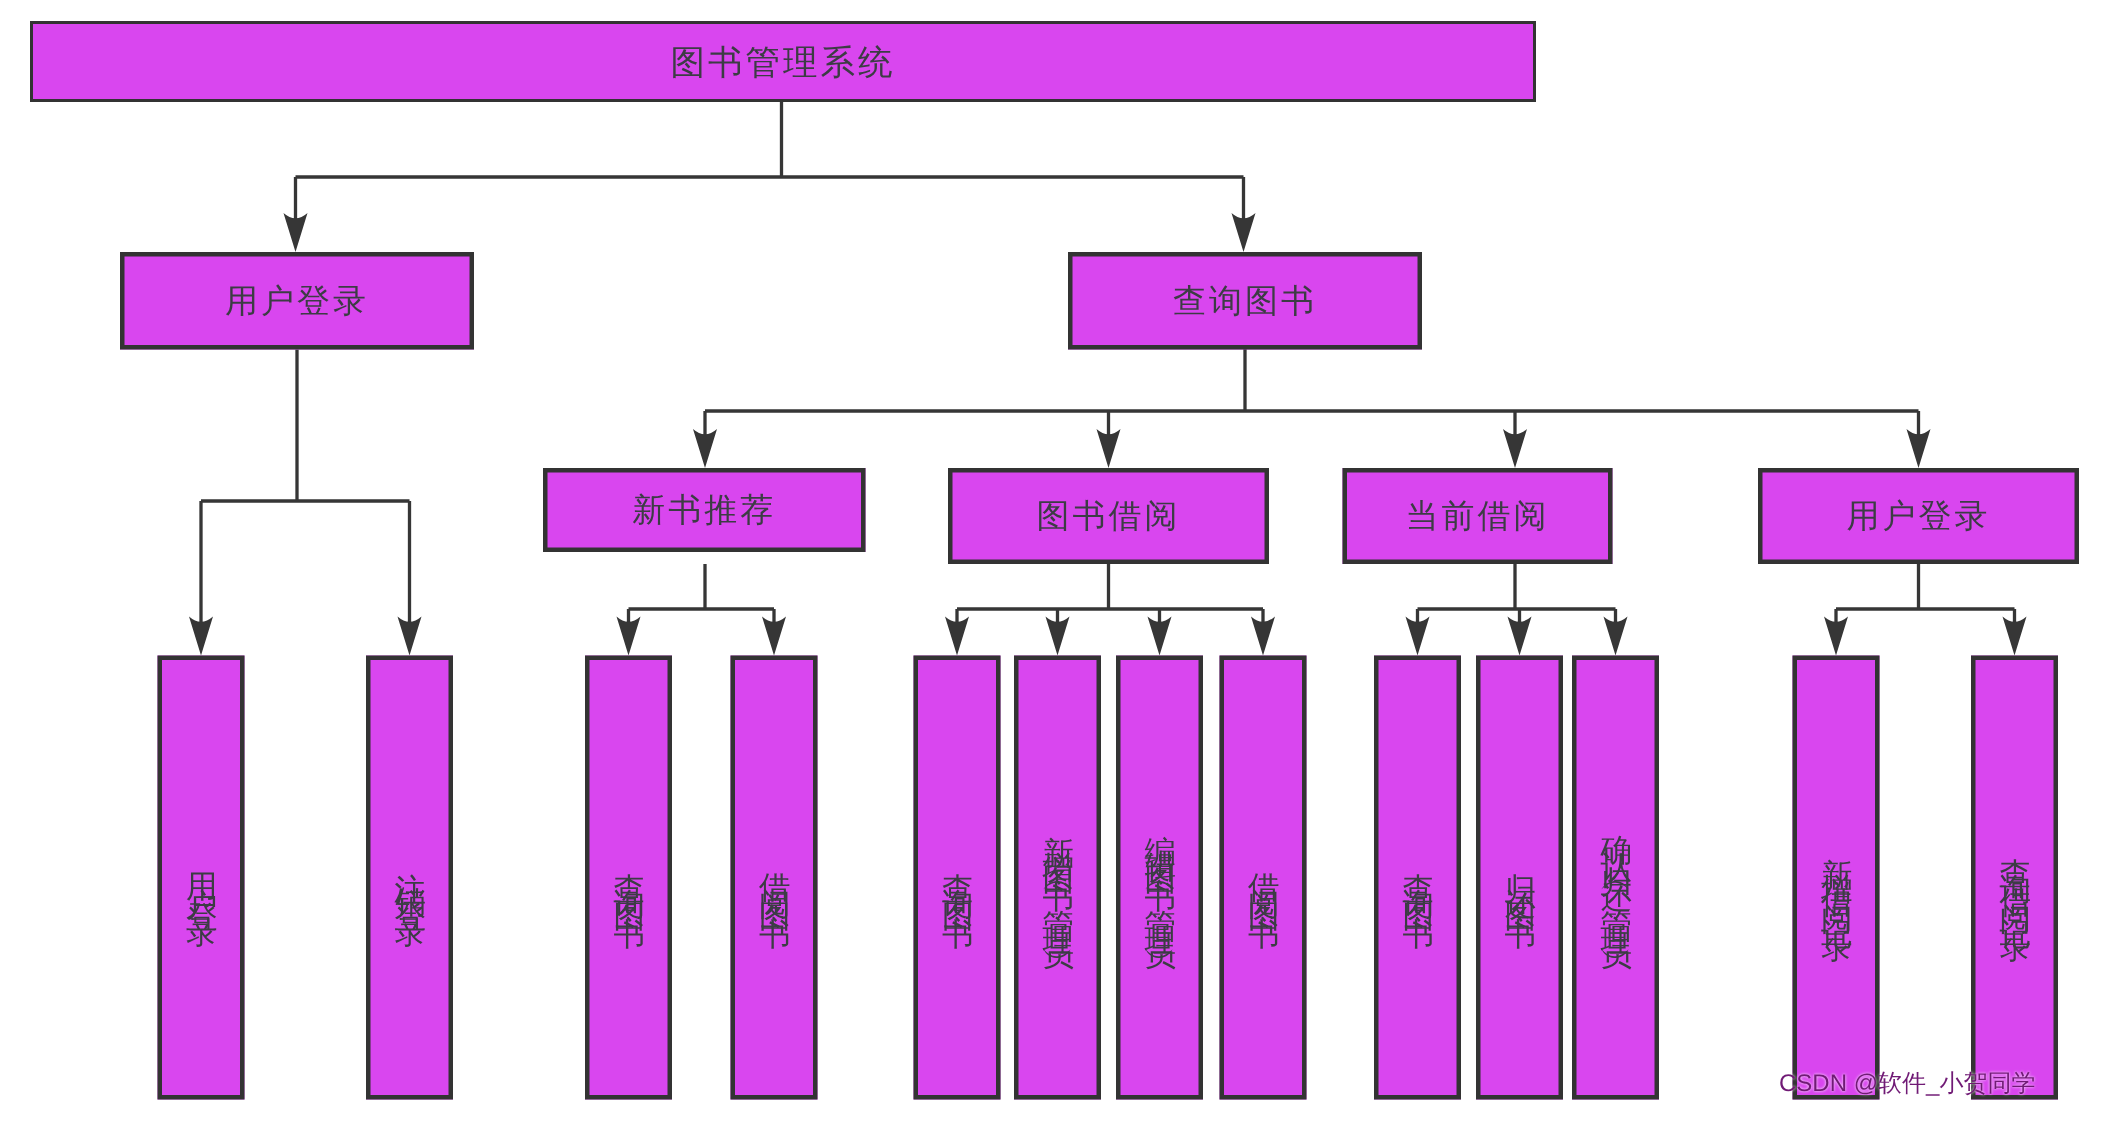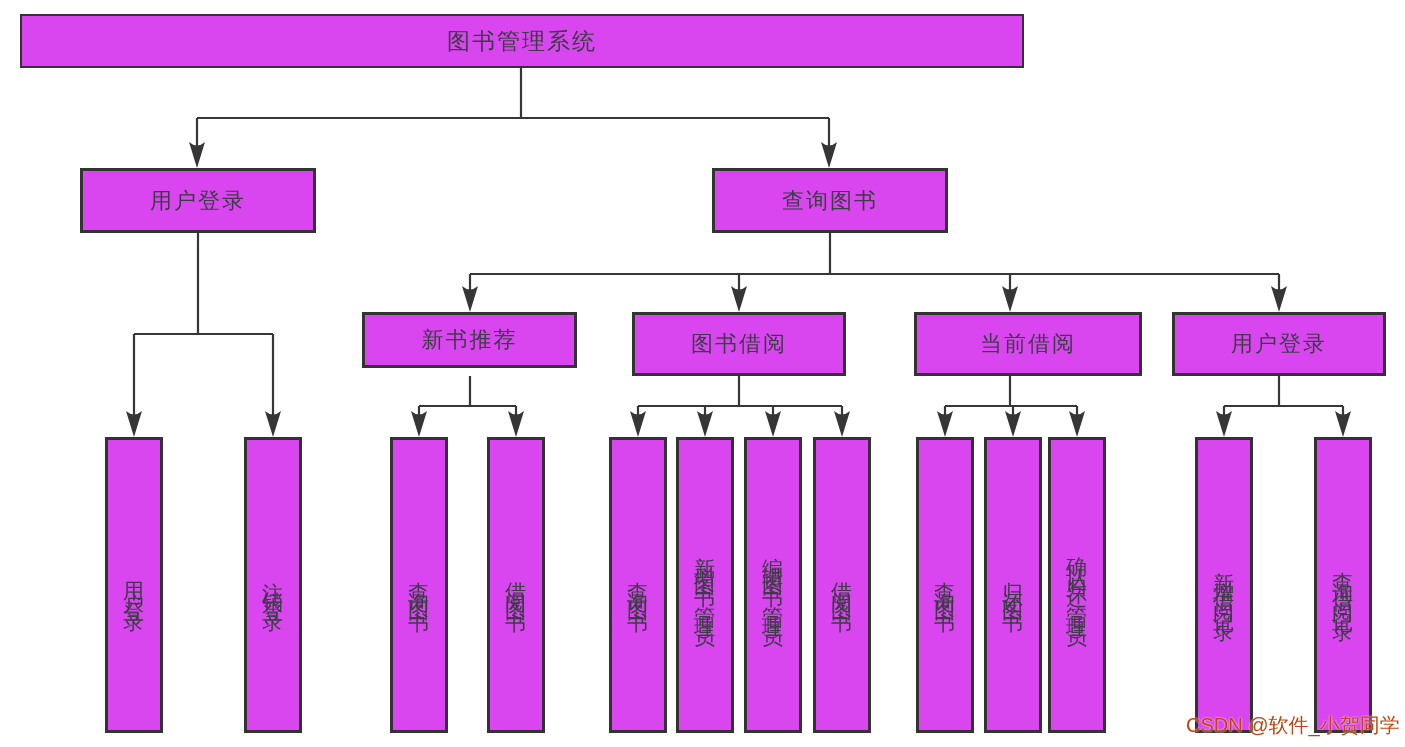--- a/index.html
+++ b/index.html
@@ -17,21 +17,21 @@
   }
   .box.root{border-width:2px;}
   .hlabel{font-size:22px;letter-spacing:2px;white-space:nowrap;}
   .root .hlabel{font-size:23px;}
   .vlabel{
     writing-mode:vertical-rl;text-orientation:mixed;
     font-size:21px;letter-spacing:10px;line-height:1;white-space:nowrap;
   }
   .watermark{
     position:absolute;z-index:3;left:1186px;top:712px;
-    font-size:20px;color:#c2410c;white-space:nowrap;
+    font-size:16px;color:#701a75;white-space:nowrap;
     text-shadow:0 0 2px #ffffff;
   }
 </style>
 </head>
 <body>
 
 <div class="canvas">
 
   <svg class="wires" width="1405" height="747" viewBox="0 0 1405 747">
     <path class="lines" d="
@@ -73,21 +73,21 @@
   <div class="box" style="left:712px;top:168px;width:236px;height:65px">
     <span class="hlabel">查询图书</span>
   </div>
 
   <div class="box" style="left:362px;top:312px;width:215px;height:56px">
     <span class="hlabel">新书推荐</span>
   </div>
   <div class="box" style="left:632px;top:312px;width:214px;height:64px">
     <span class="hlabel">图书借阅</span>
   </div>
-  <div class="box" style="left:914px;top:312px;width:228px;height:64px">
+  <div class="box" style="left:895px;top:312px;width:180px;height:64px">
     <span class="hlabel">当前借阅</span>
   </div>
   <div class="box" style="left:1172px;top:312px;width:214px;height:64px">
     <span class="hlabel">用户登录</span>
   </div>
 
   <div class="box" style="left:105px;top:437px;width:58px;height:296px">
     <span class="vlabel">用户登录</span>
   </div>
   <div class="box" style="left:244px;top:437px;width:58px;height:296px">

